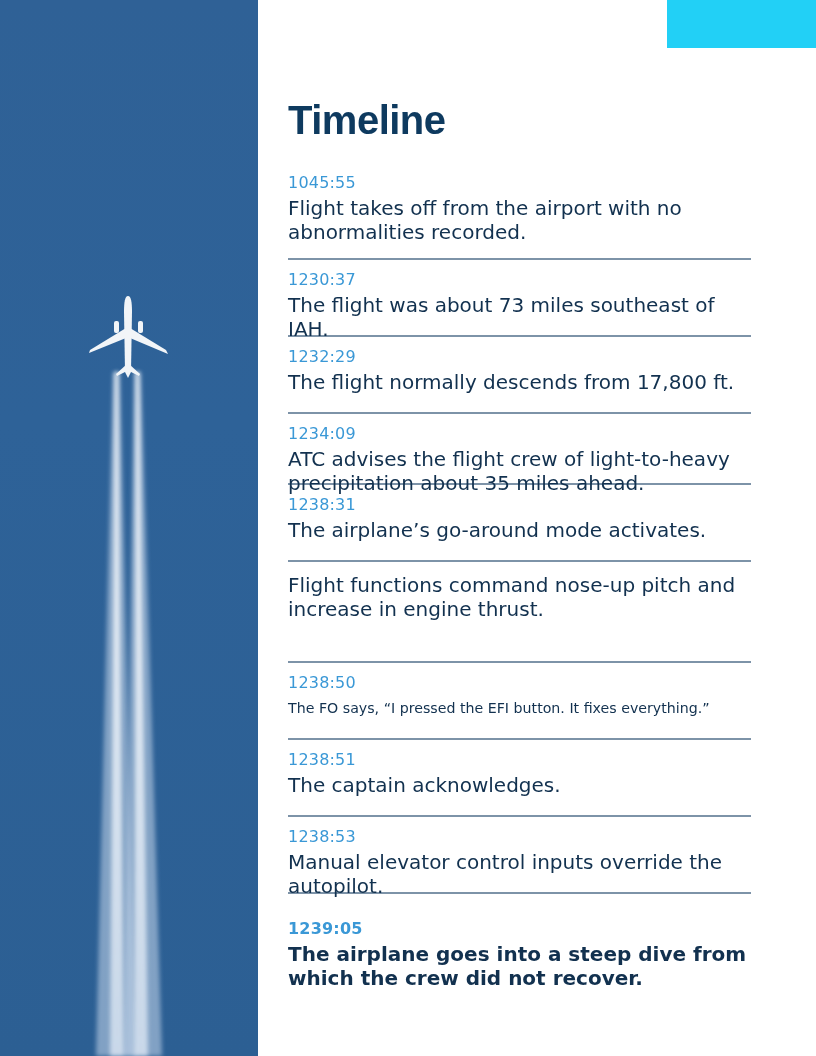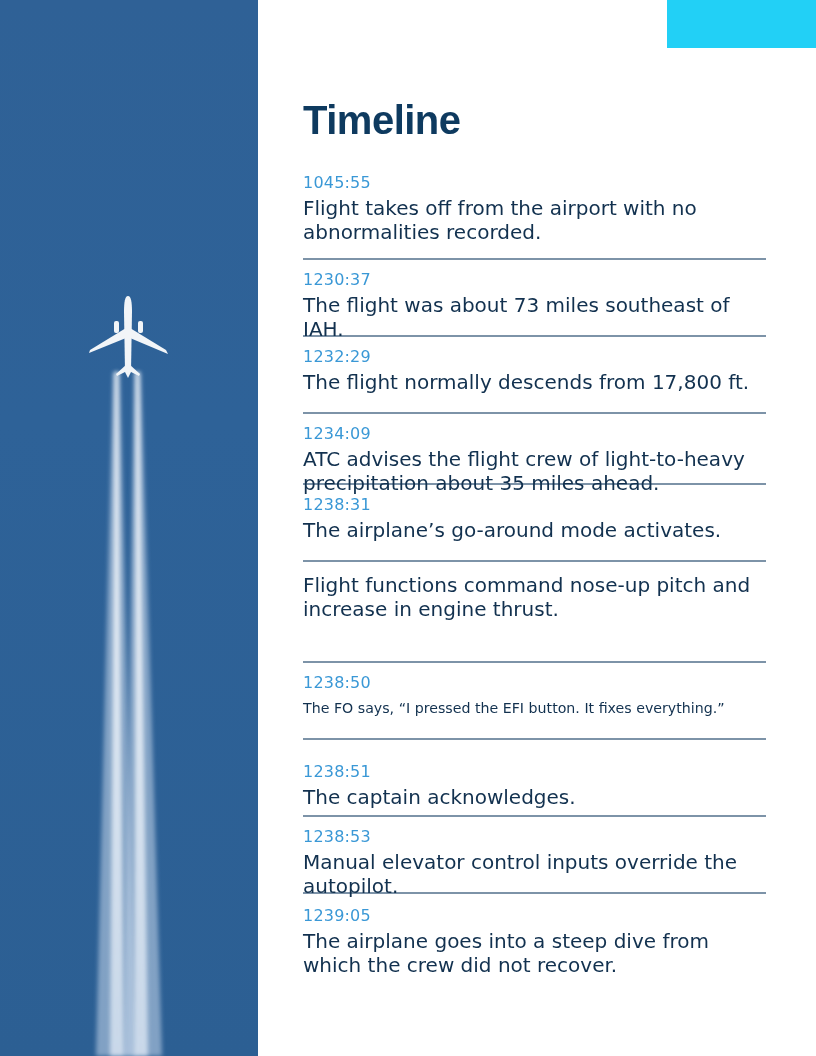--- a/index.html
+++ b/index.html
@@ -12,21 +12,21 @@
       overflow: hidden;
     }
     .photo svg { position: absolute; left: 0; top: 0; }
 
     .accent-block {
       position: absolute; left: 667px; top: 0; width: 149px; height: 48px;
       background: #22d0f6;
     }
 
     .content {
-      position: absolute; left: 303px; top: 96px; width: 463px;
+      position: absolute; left: 288px; top: 96px; width: 463px;
     }
     .title {
       font-family: "Liberation Sans", sans-serif;
       font-weight: 700; font-size: 40px; color: #0e3a5f;
       letter-spacing: -0.5px; line-height: 48px; height: 48px;
       margin-bottom: 28px;
     }
     .entry {
       border-bottom: 2px solid #7d93a8;
     }
@@ -103,26 +103,26 @@
       <div class="entry-time">1238:31</div>
       <div class="entry-text">The airplane’s go-around mode activates.</div>
     </div>
     <div class="entry" style="height:101px; padding-top:9px;">
       <div class="entry-text">Flight functions command nose-up pitch and increase in engine thrust.</div>
     </div>
     <div class="entry" style="height:77px; padding-top:9px;">
       <div class="entry-time">1238:50</div>
       <div class="entry-text" style="font-size:14.2px; white-space:nowrap;">The FO says, “I pressed the EFI button. It fixes everything.”</div>
     </div>
-    <div class="entry" style="height:77px; padding-top:21px;">
+    <div class="entry" style="height:77px; padding-top:9px;">
       <div class="entry-time">1238:51</div>
       <div class="entry-text">The captain acknowledges.</div>
     </div>
     <div class="entry" style="height:77px; padding-top:9px;">
       <div class="entry-time">1238:53</div>
       <div class="entry-text">Manual elevator control inputs override the autopilot.</div>
     </div>
-    <div class="entry last" style="padding-top:11px;">
+    <div class="entry last" style="padding-top:24px;font-weight:bold;">
       <div class="entry-time">1239:05</div>
       <div class="entry-text">The airplane goes into a steep dive from which the crew did not recover.</div>
     </div>
   </div>
 </div>
 
 </body></html>

